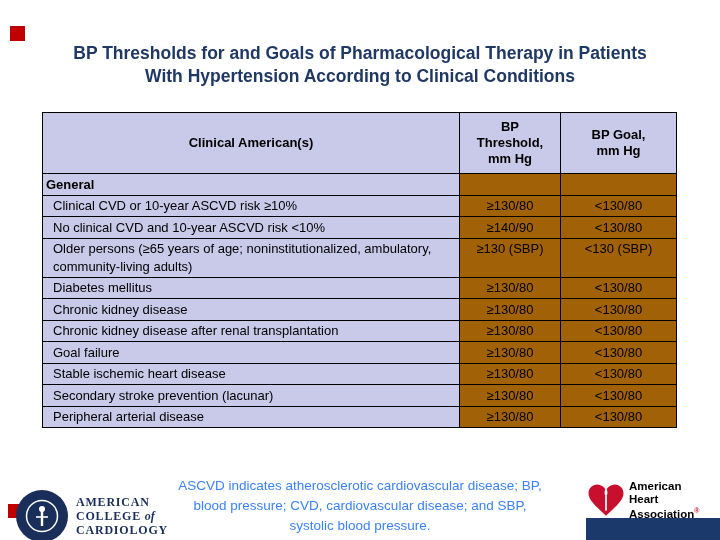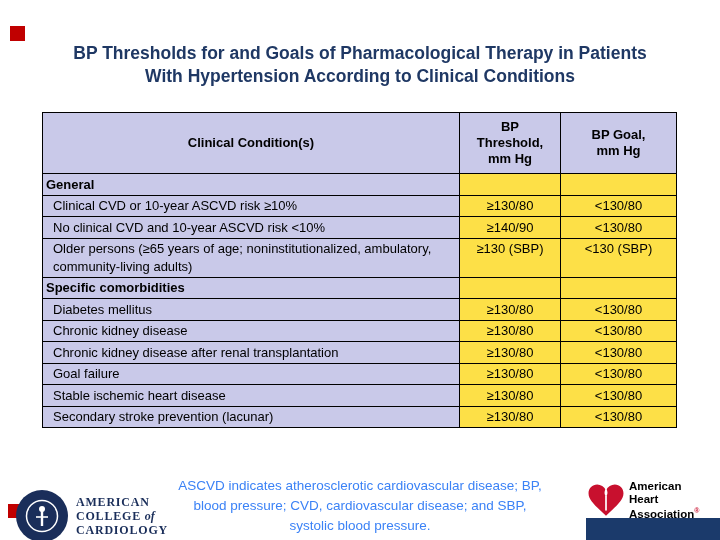--- a/index.html
+++ b/index.html
@@ -15,21 +15,21 @@
 
   table.bp { position: absolute; left: 42px; top: 96px; width: 634px;
              border-collapse: collapse; table-layout: fixed; }
   table.bp th, table.bp td { border: 1px solid #000; }
   table.bp th { background: #c9c9e9; font-size: 13px; font-weight: bold; text-align: center;
                 vertical-align: middle; white-space: pre-line; line-height: 16px; height: 56px; padding: 2px; color: #000; }
   table.bp td { font-size: 13px; line-height: 17.5px; padding: 1.5px 3px; vertical-align: top; color: #000; }
   td.cond { background: #c9c9e9; text-align: left; }
   td.cond.section { font-weight: bold; }
   td.cond.item { padding-left: 10px; }
-  td.val { background: #fde047; text-align: center; }
+  td.val { background: #a16207; text-align: center; }
 
   .footnote { position: absolute; top: 460px; left: 0; right: 0; margin: 0 auto;
               width: 372px; text-align: center; font-size: 13.5px; line-height: 20px; color: #3b82f6; }
 
   
   .acc-logo { position: absolute; left: 16px; top: 474px; display: flex; align-items: center; gap: 8px; z-index: 1; }
   .acc-emblem { width: 52px; height: 52px; border-radius: 50%; background: #1a2e5a;
                 display: flex; align-items: center; justify-content: center; }
   .acc-text { font-family: "Liberation Serif", serif; color: #1a2e5a; font-weight: bold;
               font-size: 12px; line-height: 14px; letter-spacing: 0.8px; }
@@ -58,21 +58,21 @@
   </div>
 
   <table class="bp">
     <colgroup>
       <col style="width:417px">
       <col style="width:101px">
       <col style="width:116px">
     </colgroup>
     <thead>
       <tr>
-        <th>Clinical Condition(s)</th>
+        <th>Clinical American(s)</th>
         <th>BP
 Threshold,
 mm Hg</th>
         <th>BP Goal,
 mm Hg</th>
       </tr>
     </thead>
     <tbody id="table-body">
         <tr>
           <td class="cond section">General</td>
@@ -88,25 +88,20 @@
           <td class="cond item">No clinical CVD and 10-year ASCVD risk &lt;10%</td>
           <td class="val">≥140/90</td>
           <td class="val">&lt;130/80</td>
         </tr>
         <tr>
           <td class="cond item">Older persons (≥65 years of age; noninstitutionalized, ambulatory, community-living adults)</td>
           <td class="val">≥130 (SBP)</td>
           <td class="val">&lt;130 (SBP)</td>
         </tr>
         <tr>
-          <td class="cond section">Specific comorbidities</td>
-          <td class="val"></td>
-          <td class="val"></td>
-        </tr>
-        <tr>
           <td class="cond item">Diabetes mellitus</td>
           <td class="val">≥130/80</td>
           <td class="val">&lt;130/80</td>
         </tr>
         <tr>
           <td class="cond item">Chronic kidney disease</td>
           <td class="val">≥130/80</td>
           <td class="val">&lt;130/80</td>
         </tr>
         <tr>
@@ -119,20 +114,25 @@
           <td class="val">≥130/80</td>
           <td class="val">&lt;130/80</td>
         </tr>
         <tr>
           <td class="cond item">Stable ischemic heart disease</td>
           <td class="val">≥130/80</td>
           <td class="val">&lt;130/80</td>
         </tr>
         <tr>
           <td class="cond item">Secondary stroke prevention (lacunar)</td>
+          <td class="val">≥130/80</td>
+          <td class="val">&lt;130/80</td>
+        </tr>
+        <tr>
+          <td class="cond item">Peripheral arterial disease</td>
           <td class="val">≥130/80</td>
           <td class="val">&lt;130/80</td>
         </tr>
       </tbody>
   </table>
 
   <div class="footnote">ASCVD indicates atherosclerotic cardiovascular disease; BP, blood pressure; CVD, cardiovascular disease; and SBP, systolic blood pressure.</div>
 
   <div class="acc-logo">
     <div class="acc-emblem">

